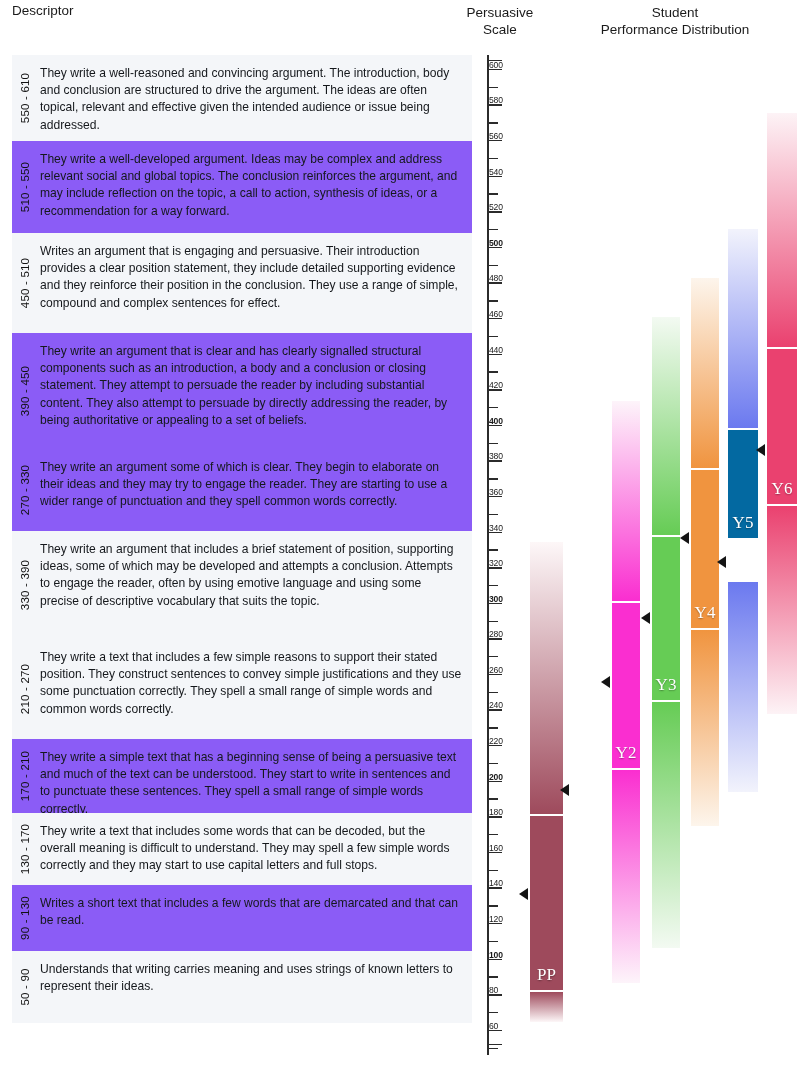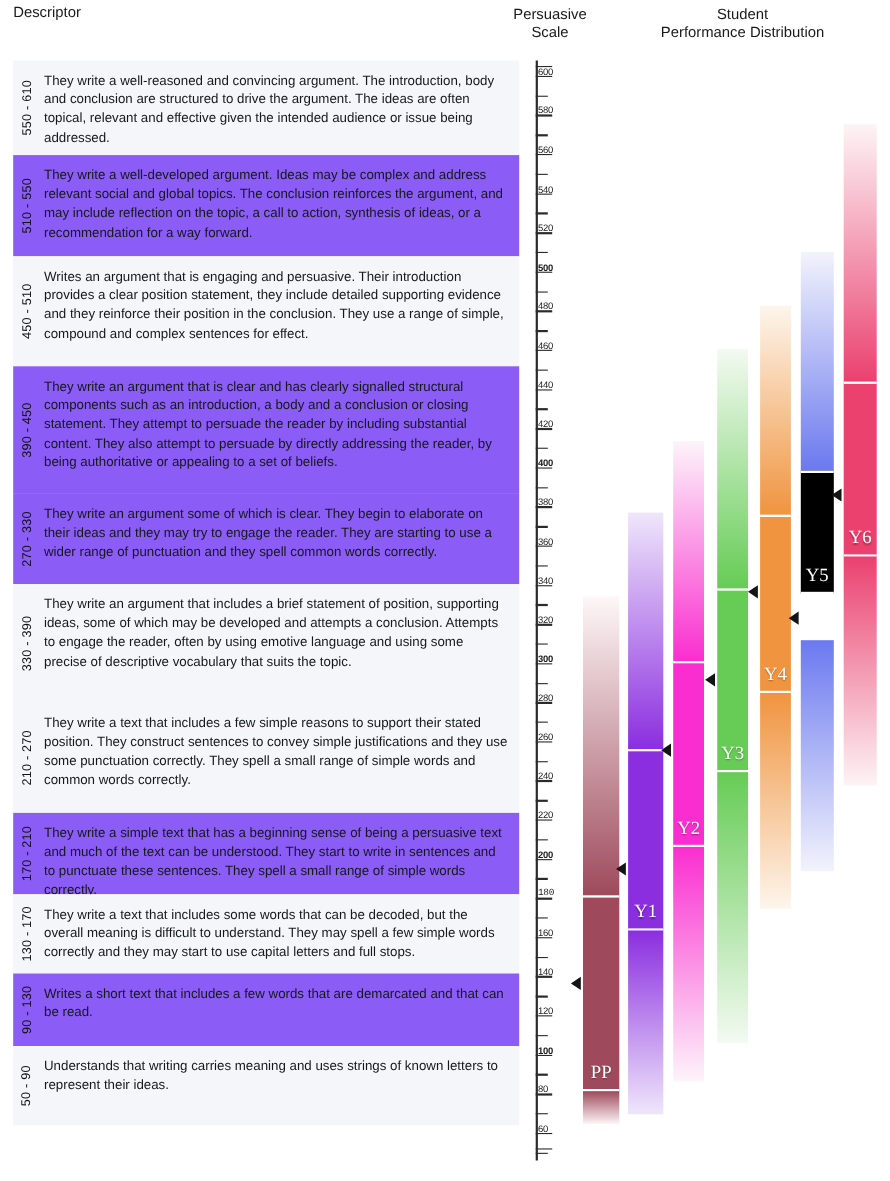--- a/index.html
+++ b/index.html
@@ -286,21 +286,21 @@
       <div class="tick major" style="top: 654.476px;"></div>
       <div class="tick-label" style="top: 655.476px;">240</div>
       <div class="tick minor" style="top: 672.269px;"></div>
       <div class="tick major" style="top: 690.063px;"></div>
       <div class="tick-label" style="top: 691.063px;">220</div>
       <div class="tick minor" style="top: 707.857px;"></div>
       <div class="tick major" style="top: 725.651px;"></div>
       <div class="tick-label bold" style="top: 726.651px;">200</div>
       <div class="tick minor" style="top: 743.445px;"></div>
       <div class="tick major" style="top: 761.239px;"></div>
-      <div class="tick-label" style="top: 762.239px; font-family: Liberation Mono, monospace;">180</div>
+      <div class="tick-label" style="top: 762.239px;">180</div>
       <div class="tick minor" style="top: 779.033px;"></div>
       <div class="tick major" style="top: 796.826px;"></div>
       <div class="tick-label" style="top: 797.826px;">160</div>
       <div class="tick minor" style="top: 814.62px;"></div>
       <div class="tick major" style="top: 832.414px;"></div>
       <div class="tick-label" style="top: 833.414px;">140</div>
       <div class="tick minor" style="top: 850.208px;"></div>
       <div class="tick major" style="top: 868.002px;"></div>
       <div class="tick-label" style="top: 869.002px;">120</div>
       <div class="tick minor" style="top: 885.796px;"></div>
@@ -319,27 +319,20 @@
 
   <div id="bars">
       <div class="bar-col" style="left: 530px; top: 542px; width: 33px; height: 480px;">
         <div class="bar-band" style="top: 0px; height: 272px; background: linear-gradient(rgb(253, 247, 248) 0%, rgb(158, 74, 92) 100%);"></div>
         <div class="bar-core" style="top: 272px; height: 178px; background: rgb(158, 74, 92);">
           <div class="bar-core-label">PP</div>
         </div>
         <div class="bar-band" style="top: 450px; height: 30px; background: linear-gradient(rgb(158, 74, 92) 0%, rgb(253, 247, 248) 100%);"></div>
       </div>
       <div class="marker" style="left: 519px; top: 888px;"></div>
-      <div class="bar-col" style="left: 571px; top: 466px; width: 32px; height: 547px;">
-        <div class="bar-band" style="top: 0px; height: 215px; background: linear-gradient(rgb(239, 230, 251) 0%, rgb(139, 46, 224) 100%);"></div>
-        <div class="bar-core" style="top: 215px; height: 165px; background: rgb(139, 46, 224);">
-          <div class="bar-core-label">Y1</div>
-        </div>
-        <div class="bar-band" style="top: 380px; height: 167px; background: linear-gradient(rgb(139, 46, 224) 0%, rgb(239, 230, 251) 100%);"></div>
-      </div>
       <div class="marker" style="left: 560px; top: 784px;"></div>
       <div class="bar-col" style="left: 612px; top: 401px; width: 28px; height: 582px;">
         <div class="bar-band" style="top: 0px; height: 200px; background: linear-gradient(rgb(253, 244, 250) 0%, rgb(250, 46, 208) 100%);"></div>
         <div class="bar-core" style="top: 200px; height: 169px; background: rgb(250, 46, 208);">
           <div class="bar-core-label">Y2</div>
         </div>
         <div class="bar-band" style="top: 369px; height: 213px; background: linear-gradient(rgb(250, 46, 208) 0%, rgb(253, 244, 250) 100%);"></div>
       </div>
       <div class="marker" style="left: 601px; top: 676px;"></div>
       <div class="bar-col" style="left: 652px; top: 317px; width: 28px; height: 631px;">
@@ -353,21 +346,21 @@
       <div class="bar-col" style="left: 691px; top: 278px; width: 28px; height: 548px;">
         <div class="bar-band" style="top: 0px; height: 190px; background: linear-gradient(rgb(253, 245, 236) 0%, rgb(240, 148, 63) 100%);"></div>
         <div class="bar-core" style="top: 190px; height: 162px; background: rgb(240, 148, 63);">
           <div class="bar-core-label">Y4</div>
         </div>
         <div class="bar-band" style="top: 352px; height: 196px; background: linear-gradient(rgb(240, 148, 63) 0%, rgb(253, 245, 236) 100%);"></div>
       </div>
       <div class="marker" style="left: 680px; top: 532px;"></div>
       <div class="bar-col" style="left: 728px; top: 229px; width: 30px; height: 563px;">
         <div class="bar-band" style="top: 0px; height: 199px; background: linear-gradient(rgb(242, 243, 252) 0%, rgb(107, 121, 239) 100%);"></div>
-        <div class="bar-core" style="top: 199px; height: 112px; background: #000000;">
+        <div class="bar-core" style="top: 199px; height: 112px; background: #0369a1;">
           <div class="bar-core-label">Y5</div>
         </div>
         <div class="bar-band" style="top: 353px; height: 210px; background: linear-gradient(rgb(107, 121, 239) 0%, rgb(242, 243, 252) 100%);"></div>
       </div>
       <div class="marker" style="left: 717px; top: 556px;"></div>
       <div class="bar-col" style="left: 767px; top: 113px; width: 30px; height: 601px;">
         <div class="bar-band" style="top: 0px; height: 234px; background: linear-gradient(rgb(253, 243, 246) 0%, rgb(234, 65, 111) 100%);"></div>
         <div class="bar-core" style="top: 234px; height: 159px; background: rgb(234, 65, 111);">
           <div class="bar-core-label">Y6</div>
         </div>

